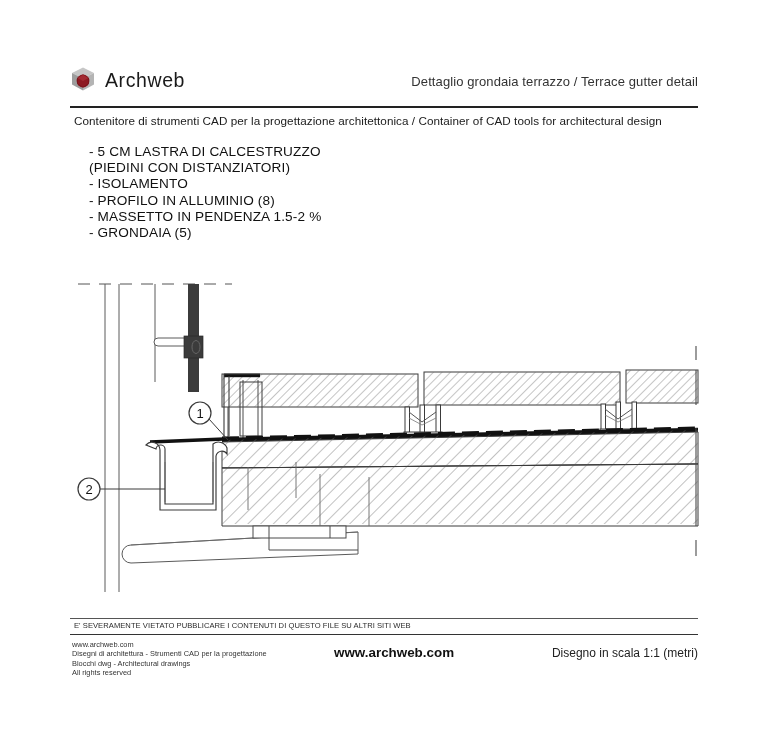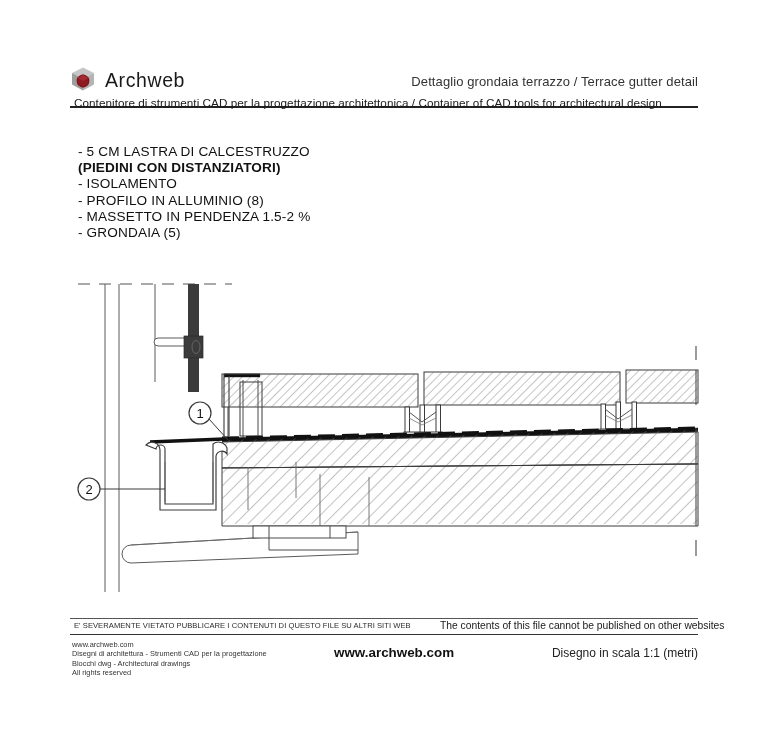--- a/index.html
+++ b/index.html
@@ -63,41 +63,41 @@
     position: absolute;
     left: 70px;
     top: 106px;
     width: 628px;
     height: 0;
     border-top: 2.2px solid #222222;
   }
   .subtitle {
     position: absolute;
     left: 74px;
-    top: 96px;
+    top: 114px;
     width: 628px;
     font-size: 11.7px;
     color: #1a1a1a;
     white-space: nowrap;
     letter-spacing: 0.05px;
   }
 
   
   .spec-list {
     position: absolute;
-    left: 78px;
+    left: 89px;
     top: 144px;
     font-size: 13.6px;
     line-height: 16.2px;
     color: #111111;
     letter-spacing: 0.15px;
     white-space: nowrap;
   }
   .spec-list div { padding: 0; margin: 0; }
-  .spec-indent { padding-left: 9px; font-weight: bold; }
+  .spec-indent { padding-left: 9px; }
 
   
   .drawing {
     position: absolute;
     left: 0px;
     top: 262px;
     width: 768px;
     height: 348px;
   }
 
@@ -381,21 +381,20 @@
         <line x1="100" y1="227" x2="165" y2="227" stroke="#3a3a3a" stroke-width="1"></line>
         <circle cx="89" cy="227" r="11" fill="#ffffff" stroke="#3a3a3a" stroke-width="1.2"></circle>
         <text x="89" y="232" text-anchor="middle" font-family="Liberation Sans, sans-serif" font-size="13" fill="#111111">2</text>
       </g>
 
     </svg>
   </div>
 
   <div class="foot-rule-top"></div>
   <div class="foot-note-it">E' SEVERAMENTE VIETATO PUBBLICARE I CONTENUTI DI QUESTO FILE SU ALTRI SITI WEB</div>
-  <div class="foot-note-en">The contents of this file cannot be published on other websites</div>
   <div class="foot-rule-bot"></div>
 
   <div class="foot-left">
     <div>www.archweb.com</div>
     <div>Disegni di architettura - Strumenti CAD  per la progettazione</div>
     <div>Blocchi dwg - Architectural drawings</div>
     <div>All rights reserved</div>
   </div>
 
   <div class="foot-center">www.archweb.com</div>

